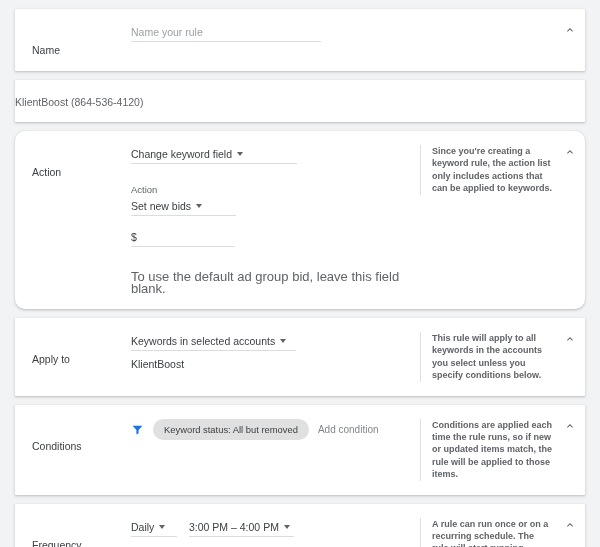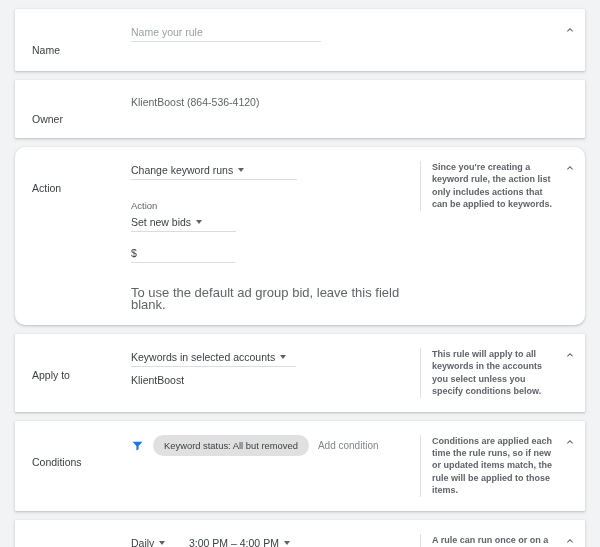--- a/index.html
+++ b/index.html
@@ -127,34 +127,33 @@
       </div>
       <div class="col-help nohelp"></div>
       <div class="col-chev">
         <svg class="chev" viewBox="0 0 24 24">
           <path d="M7.4 15.4 12 10.8l4.6 4.6 1.4-1.4-6-6-6 6z" fill="#5f6368"></path>
         </svg>
       </div>
     </div>
 
     <div class="card c-owner">
-      <div class="col-label">Owner</div>
       <div class="col-main">
         <span class="owner-val">KlientBoost (864-536-4120)</span>
       </div>
       <div class="col-help nohelp"></div>
       <div class="col-chev"></div>
     </div>
 
     <div class="card c-action">
       <div class="col-label">Action</div>
       <div class="col-main">
         <div class="underline-field w-dd-1">
           <span class="dd">
-            <span class="val">Change keyword runs</span>
+            <span class="val">Change keyword field</span>
             <span class="caret"></span>
           </span>
         </div>
 
         <div class="mt-spacer"></div>
 
         <div class="sub-label">Action</div>
         <div class="underline-field w-dd-8">
           <span class="dd">
             <span class="val">Set new bids</span>

